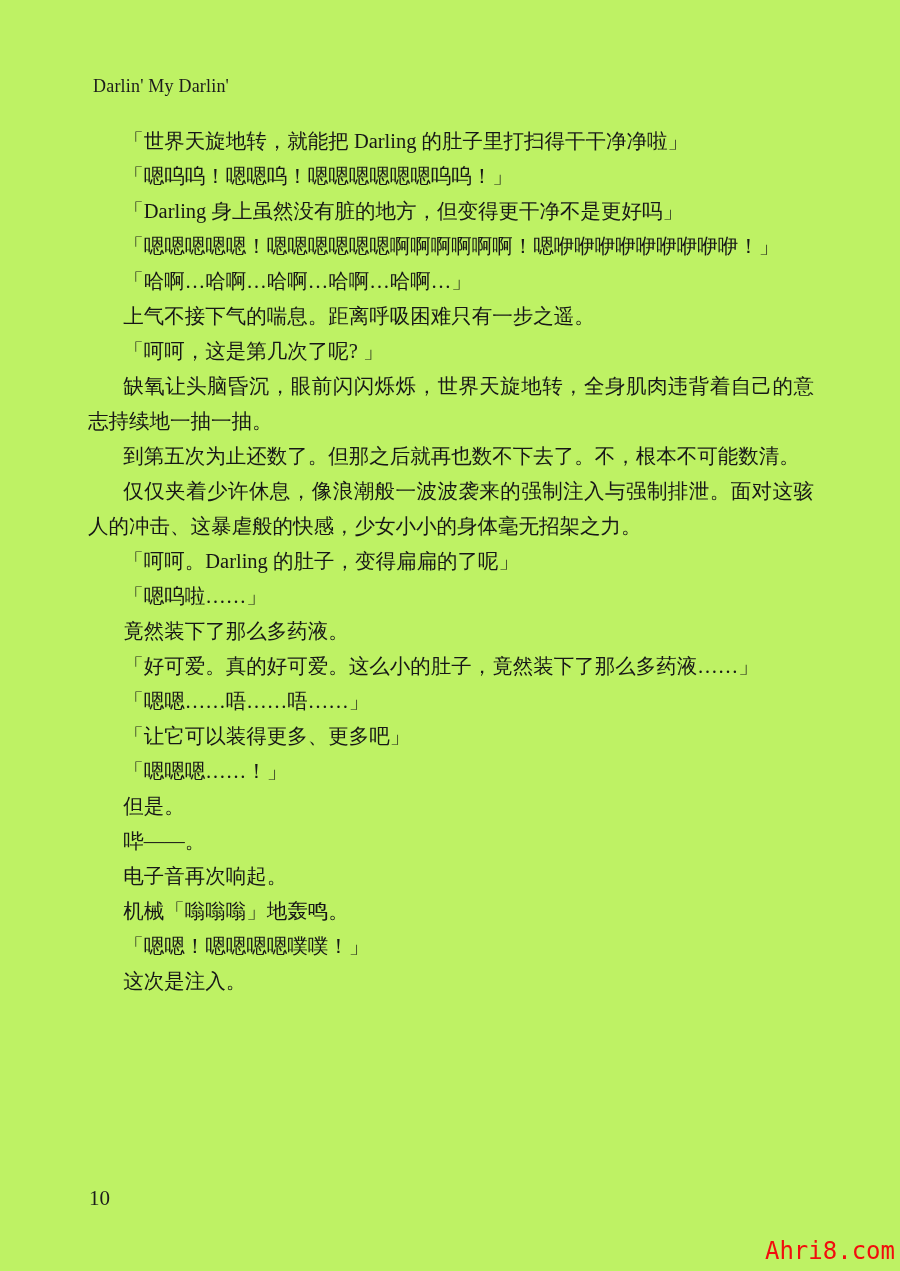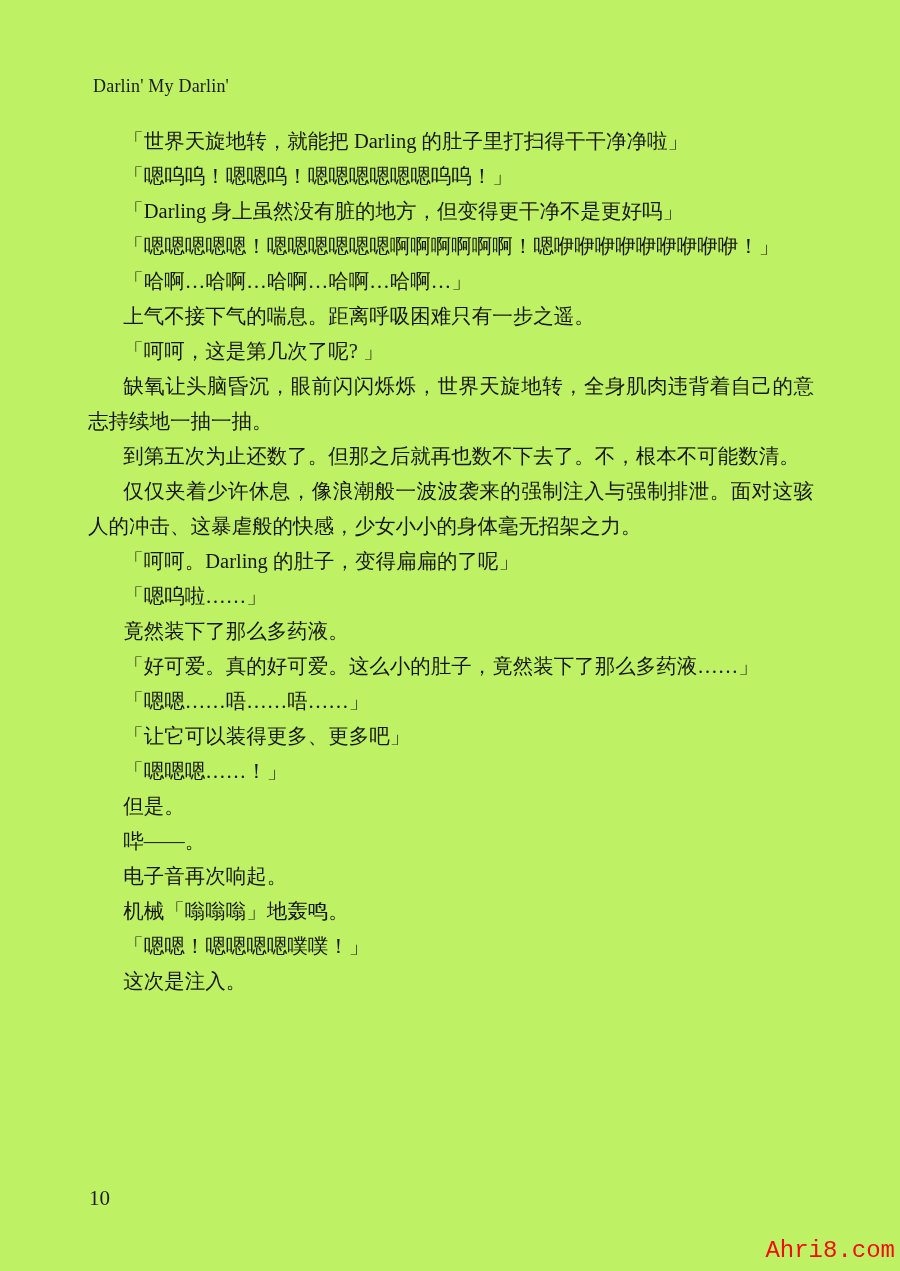--- a/index.html
+++ b/index.html
@@ -86,15 +86,15 @@
       <p>但是。</p>
       <p>哔——。</p>
       <p>电子音再次响起。</p>
       <p>机械「嗡嗡嗡」地轰鸣。</p>
       <p>「嗯嗯！嗯嗯嗯嗯噗噗！」</p>
       <p>这次是注入。</p>
     </div>
 
   <div class="page-number">10</div>
 
-  <div class="watermark" style="color: rgb(242, 13, 13); font-family: Liberation Mono, monospace;">Ahri8.com</div>
+  <div class="watermark" style="color: rgb(242, 13, 13);">Ahri8.com</div>
 
 </div>
 
 </body></html>

